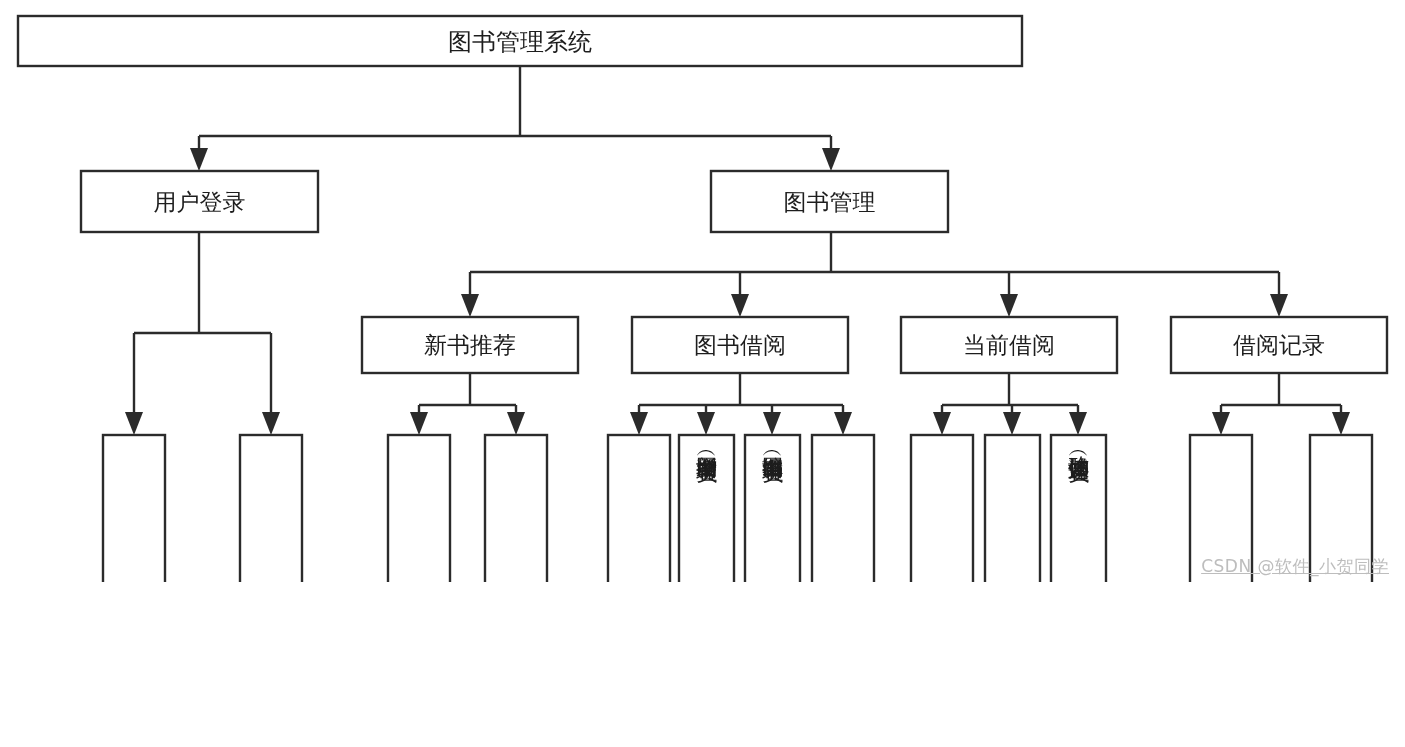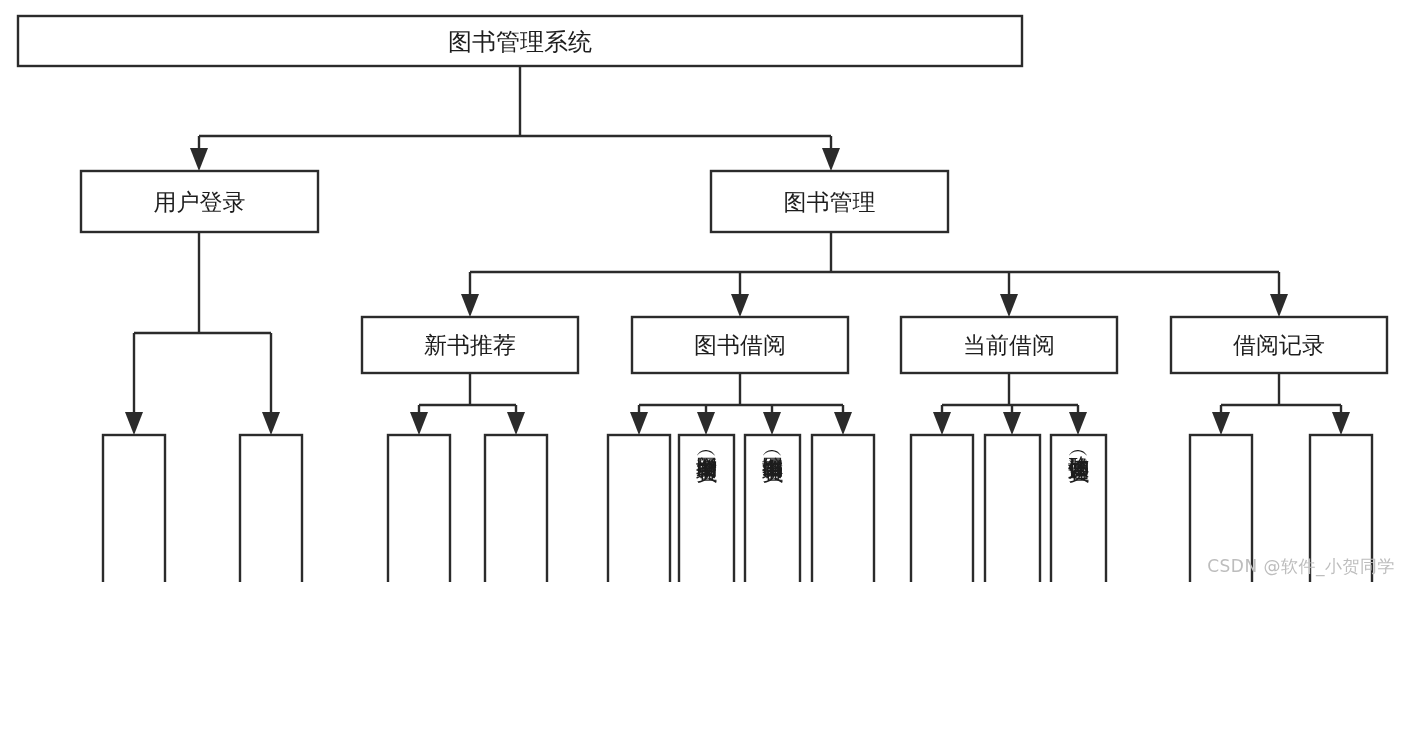--- a/index.html
+++ b/index.html
@@ -69,27 +69,28 @@
     font-family: "DejaVu Sans", "Liberation Sans", sans-serif;
     font-size: 22px;
     line-height: 1.06;
     letter-spacing: 2px;
     color: #1d1d1d;
     white-space: nowrap;
     text-align: center;
   }
   .watermark {
     position: absolute;
-    right: 10px;
+    right: 16px;
     bottom: 4px;
     font-family: "DejaVu Sans", "Liberation Sans", sans-serif;
     font-size: 17px;
     color: #bdbdbd;
     letter-spacing: 0.5px;
     white-space: nowrap;
+    text-decoration: underline;
   }
 </style>
 </head>
 <body>
 
 <div id="diagram-root">
 
   <svg id="flow-svg" viewBox="0 0 1405 747">
 
     <g>

